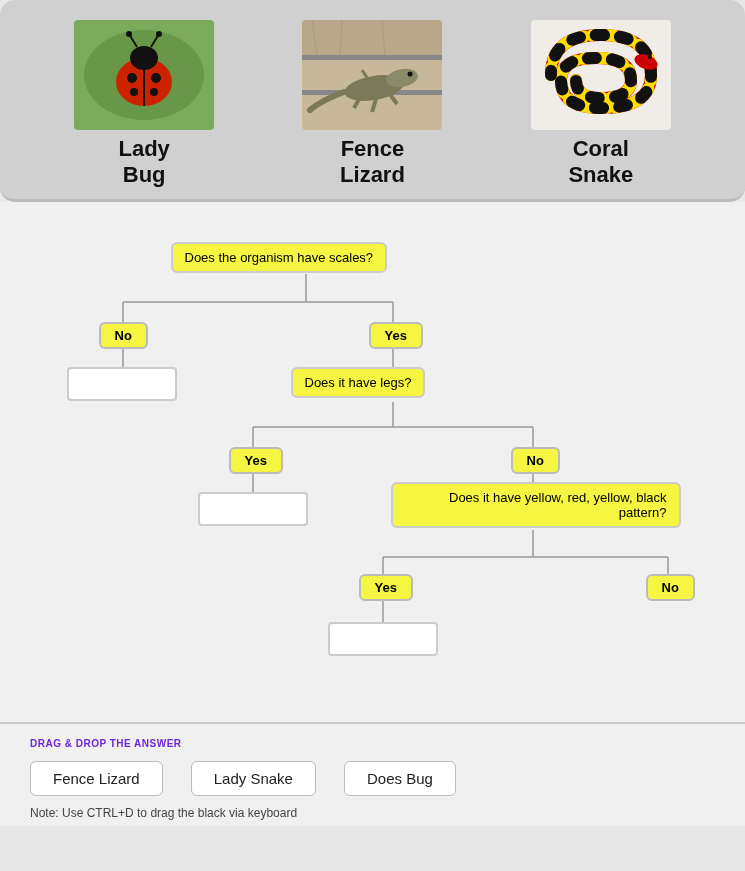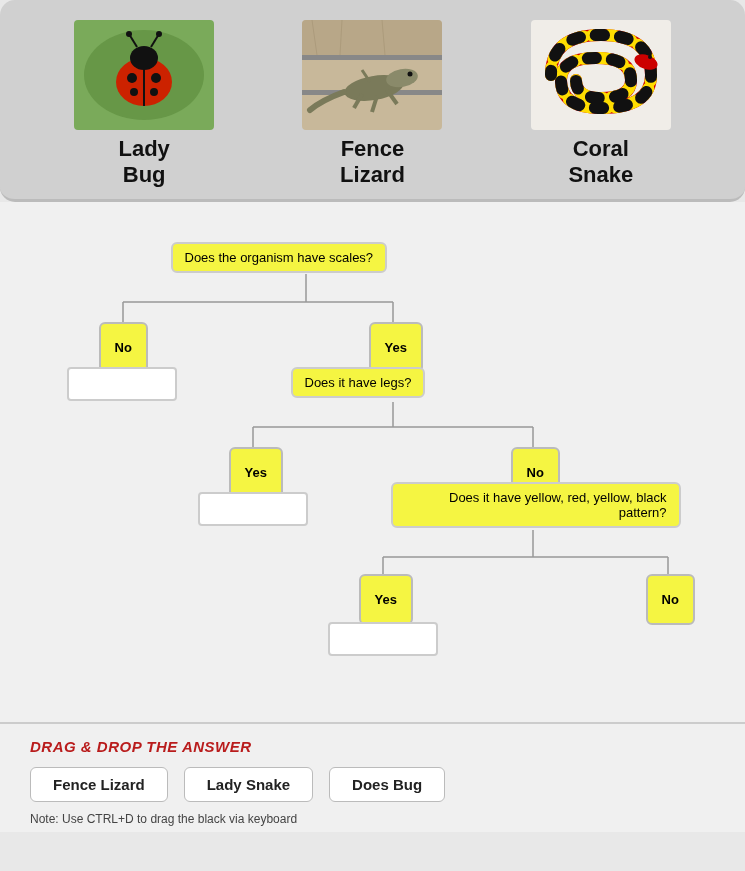--- a/index.html
+++ b/index.html
@@ -70,21 +70,21 @@
       font-size: 13px;
       font-weight: 500;
       text-align: center;
       white-space: nowrap;
     }
 
     .node-answer {
       background: #f5f542;
       border: 2px solid #bbb;
       border-radius: 6px;
-      padding: 16px 14px;
+      padding: 4px 14px;
       font-size: 13px;
       font-weight: bold;
     }
 
     .node-blank {
       background: white;
       border: 2px solid #ccc;
       border-radius: 4px;
       width: 110px;
       height: 34px;
@@ -100,33 +100,31 @@
     }
 
     
     .drag-section {
       background: #f0f0f0;
       padding: 14px 30px 6px 30px;
       border-top: 2px solid #ccc;
     }
 
     .drag-label {
-      font-size: 15px;
+      font-size: 10px;
       font-weight: bold;
-      color: #b91c1c;
+      color: #6d28d9;
       margin-bottom: 12px;
       letter-spacing: 0.5px;
-      font-style: italic;
     }
 
     .drag-options {
       display: flex;
-      gap: 16px;
+      gap: 28px;
       margin-bottom: 10px;
-      font-weight: bold;
     }
 
     .drag-chip {
       background: white;
       border: 1.5px solid #bbb;
       border-radius: 6px;
       padding: 8px 22px;
       font-size: 15px;
       color: #222;
       cursor: grab;

